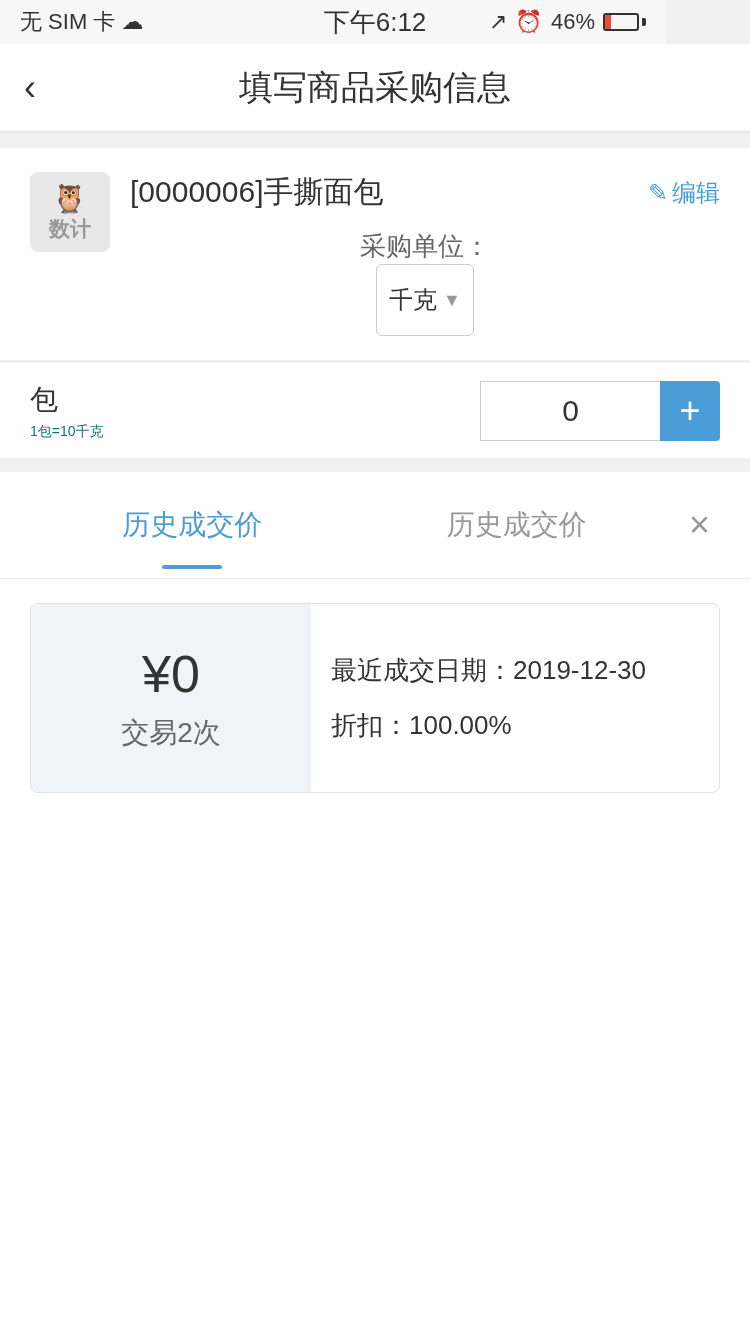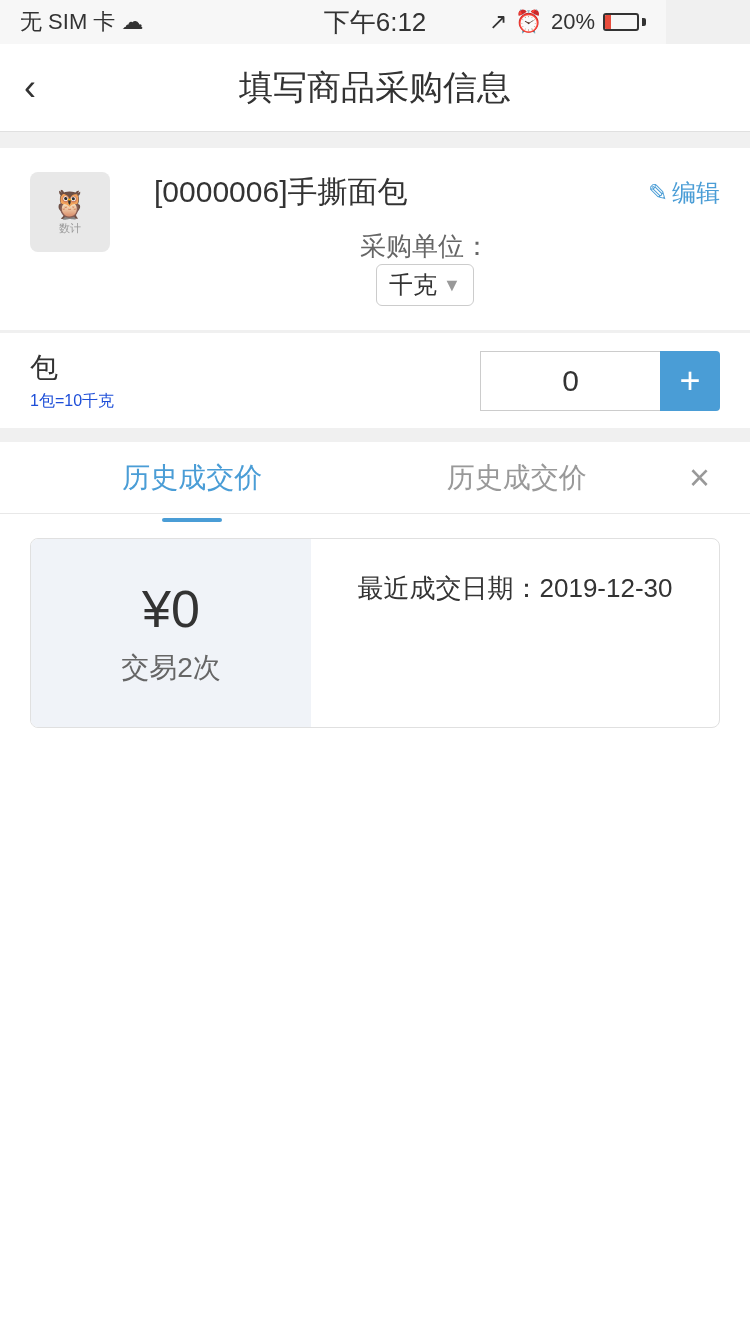--- a/index.html
+++ b/index.html
@@ -119,34 +119,34 @@
       flex-direction: column;
       align-items: center;
       justify-content: center;
       flex-shrink: 0;
     }
     .product-logo-icon {
       font-size: 28px;
       color: #999;
     }
     .product-logo-text {
-      font-size: 11px;
+      font-size: 21px;
       color: #999;
+      font-weight: bold;
     }
     .product-info {
       flex: 1;
       display: flex;
       flex-direction: column;
       gap: 16px;
     }
     .product-name-row {
       display: flex;
       align-items: center;
       justify-content: space-between;
-      margin-left: 24px;
     }
     .product-name {
       font-size: 30px;
       color: #333;
     }
     .edit-link {
       font-size: 24px;
       color: #4a9dd6;
       display: flex;
       align-items: center;
@@ -161,21 +161,21 @@
     }
     .purchase-unit-label {
       font-size: 26px;
       color: #666;
     }
     .unit-dropdown {
       display: flex;
       align-items: center;
       border: 1px solid #ccc;
       border-radius: 6px;
-      padding: 4px 12px;
+      padding: 19px 12px;
       font-size: 24px;
       color: #333;
       gap: 6px;
       cursor: pointer;
     }
     .unit-dropdown-arrow {
       font-size: 18px;
       color: #999;
     }
     .price-ref {
@@ -212,22 +212,22 @@
     .quantity-label-group {
       display: flex;
       flex-direction: column;
       gap: 4px;
     }
     .quantity-unit {
       font-size: 28px;
       color: #333;
     }
     .quantity-conversion {
-      font-size: 16px;
-      color: #1d4ed8;
+      font-size: 14px;
+      color: #0f766e;
     }
     .quantity-input-group {
       margin-left: auto;
       display: flex;
       align-items: center;
       gap: 0;
     }
     .quantity-input {
       width: 180px;
       height: 60px;
@@ -255,21 +255,21 @@
     
     .tab-section {
       background: #fff;
       margin-top: 14px;
     }
     .tab-header {
       display: flex;
       align-items: center;
       padding: 0 30px;
       border-bottom: 1px solid #e8e8e8;
-      height: 72px;
+      height: 107px;
     }
     .tab-item {
       flex: 1;
       display: flex;
       flex-direction: column;
       align-items: center;
       justify-content: center;
       height: 88px;
       cursor: pointer;
       position: relative;
@@ -323,23 +323,23 @@
       font-size: 52px;
       color: #333;
       font-weight: 400;
     }
     .price-transactions {
       font-size: 28px;
       color: #666;
     }
     .price-card-right {
       flex: 1;
-      padding: 30px 36px;
-      display: flex;
-      flex-direction: row;
+      padding: 30px 20px;
+      display: flex;
+      flex-direction: column;
       gap: 16px;
       justify-content: center;
     }
     .price-detail-item {
       font-size: 26px;
       color: #333;
       line-height: 1.5;
     }
 
     
@@ -353,21 +353,21 @@
 <body>
 
 <div class="status-bar">
   <div class="status-left">
     <span>无 SIM 卡 ☁</span>
   </div>
   <div class="status-center">下午6:12</div>
   <div class="status-right">
     <span>↗</span>
     <span>⏰</span>
-    <span>20%</span>
+    <span>46%</span>
     <div class="battery">
       <div class="battery-body">
         <div class="battery-fill"></div>
       </div>
       <div class="battery-tip"></div>
     </div>
   </div>
 </div>
 
 <div class="nav-bar">
@@ -430,18 +430,21 @@
       <div class="price-card-left">
         <span class="price-value">
           <span>¥</span><span>0</span>
         </span>
         <span class="price-transactions">交易2次</span>
       </div>
       <div class="price-card-right">
         <div class="price-detail-item">
           <span>最近成交日期：</span><span>2019-12-30</span>
         </div>
+        <div class="price-detail-item">
+          <span>折扣：</span><span>100.00%</span>
+        </div>
       </div>
     </div>
   </div>
 </div>
 
 <div class="bottom-area"></div>
 
 </body></html>

